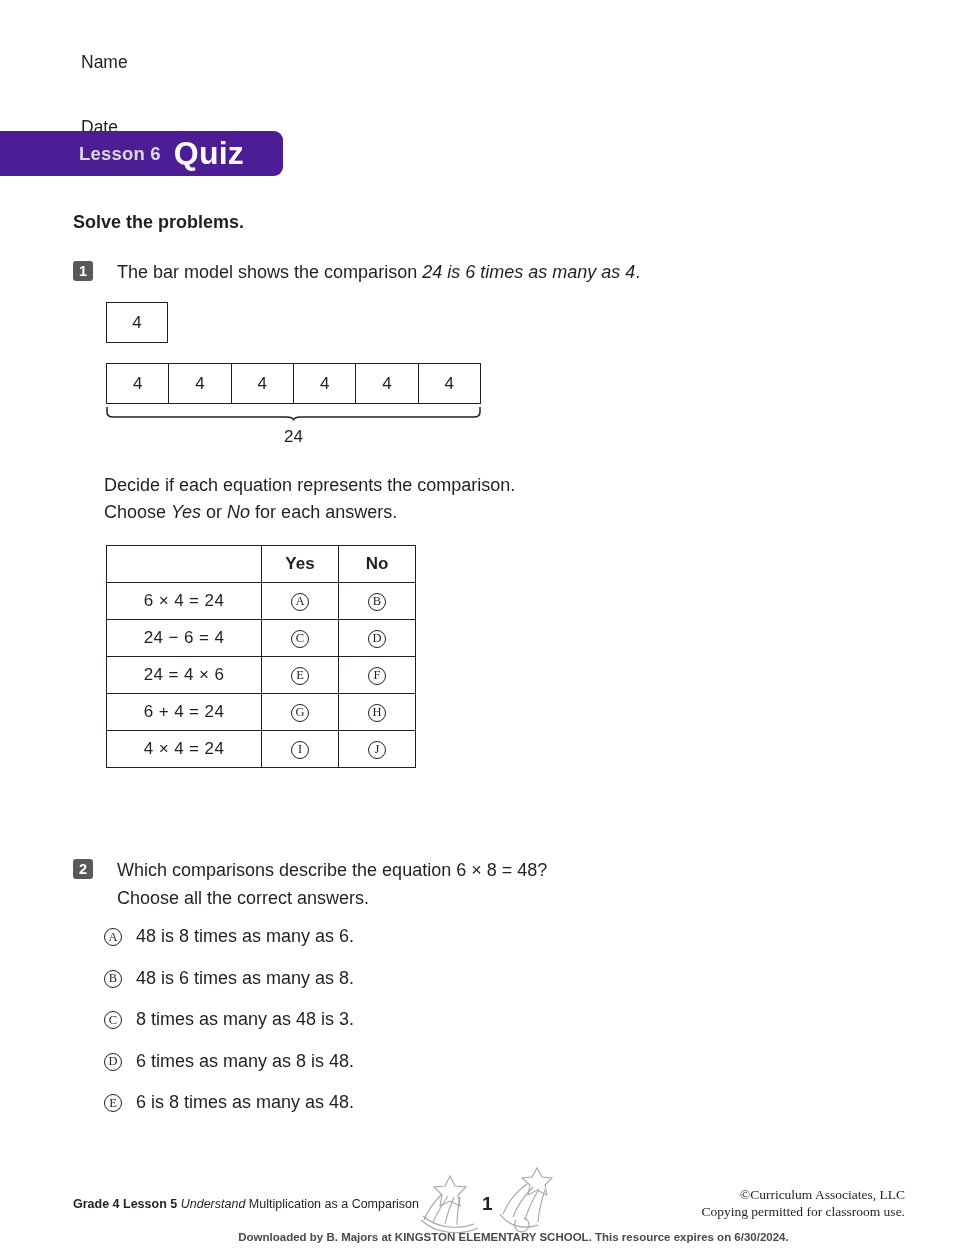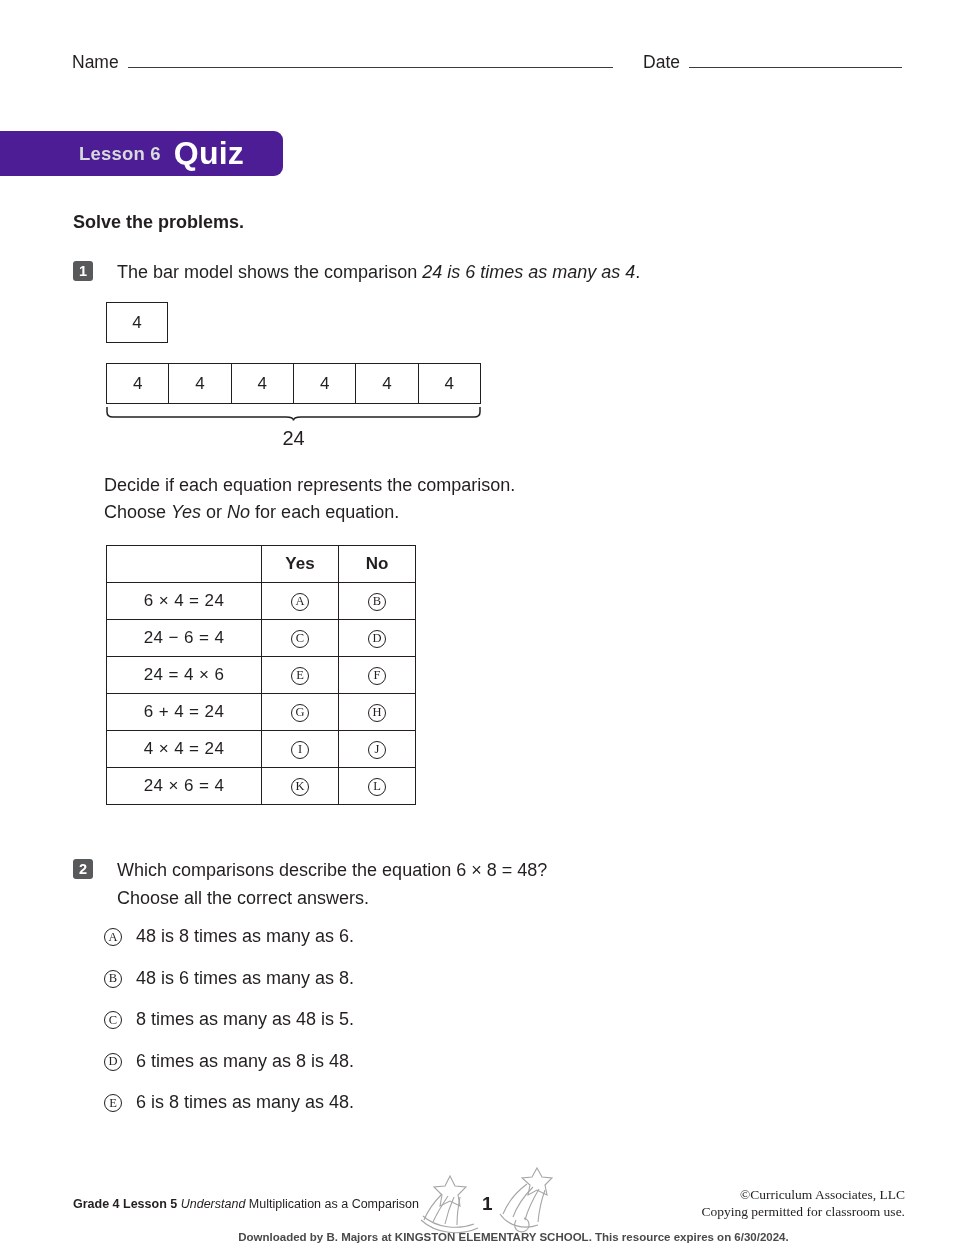--- a/index.html
+++ b/index.html
@@ -17,20 +17,21 @@
   }
 
   
   .namedate-row {
     position: absolute;
     left: 72px;
     top: 52px;
     width: 830px;
     display: flex;
     align-items: baseline;
+    flex-direction: column;
   }
   .nd-label {
     font-size: 17.5px;
     color: #231f20;
     white-space: nowrap;
   }
   .nd-rule {
     flex: 1 1 auto;
     border-bottom: 1.4px solid #3b3b3b;
     margin-left: 9px;
@@ -147,21 +148,21 @@
   }
   .bm-cell:last-child { border-right: none; }
   .bm-brace {
     width: 375px;
     height: 15px;
     margin-top: 2px;
   }
   .bm-total {
     width: 375px;
     text-align: center;
-    font-size: 20px;
+    font-size: 17px;
     margin-top: 2px;
   }
 
   
   .subdir {
     position: absolute;
     left: 104px;
     top: 472px;
     font-size: 18px;
     line-height: 27px;
@@ -319,21 +320,21 @@
   </div>
   <svg class="bm-brace" viewBox="0 0 375 15" preserveAspectRatio="none">
     <path d="M1,1 L1,6 Q1,11 7,11 L180,11 Q187.5,11 187.5,14.5 Q187.5,11 195,11 L368,11 Q374,11 374,6 L374,1" fill="none" stroke="#231f20" stroke-width="1.5"></path>
   </svg>
   <div class="bm-total">24</div>
 </div>
 
 <div class="subdir">
   <div>Decide if each equation represents the comparison.</div>
   <div>
-    <span>Choose </span><span class="ital">Yes</span><span> or </span><span class="ital">No</span><span> for each equation.</span>
+    <span>Choose </span><span class="ital">Yes</span><span> or </span><span class="ital">No</span><span> for each answers.</span>
   </div>
 </div>
 
 <div class="ynwrap">
   <table class="yn">
     <thead>
       <tr>
         <th class="corner"></th>
         <th class="hdr">Yes</th>
         <th class="hdr">No</th>
@@ -357,25 +358,20 @@
       </tr>
       <tr>
         <td class="eq">6 + 4 = 24</td>
         <td class="opt"><span class="circ">G</span></td>
         <td class="opt"><span class="circ">H</span></td>
       </tr>
       <tr>
         <td class="eq">4 × 4 = 24</td>
         <td class="opt"><span class="circ">I</span></td>
         <td class="opt"><span class="circ">J</span></td>
-      </tr>
-      <tr>
-        <td class="eq">24 × 6 = 4</td>
-        <td class="opt"><span class="circ">K</span></td>
-        <td class="opt"><span class="circ">L</span></td>
       </tr>
     </tbody>
   </table>
 </div>
 
 <div class="prob" id="problem-2">
   <div class="prob-num">2</div>
   <div class="prob-body">
     <div>Which comparisons describe the equation 6 × 8 = 48?</div>
     <div>Choose all the correct answers.</div>
@@ -386,21 +382,21 @@
   <div class="choice">
     <span class="circ">A</span>
     <span class="choice-text">48 is 8 times as many as 6.</span>
   </div>
   <div class="choice">
     <span class="circ">B</span>
     <span class="choice-text">48 is 6 times as many as 8.</span>
   </div>
   <div class="choice">
     <span class="circ">C</span>
-    <span class="choice-text">8 times as many as 48 is 5.</span>
+    <span class="choice-text">8 times as many as 48 is 3.</span>
   </div>
   <div class="choice">
     <span class="circ">D</span>
     <span class="choice-text">6 times as many as 8 is 48.</span>
   </div>
   <div class="choice">
     <span class="circ">E</span>
     <span class="choice-text">6 is 8 times as many as 48.</span>
   </div>
 </div>

